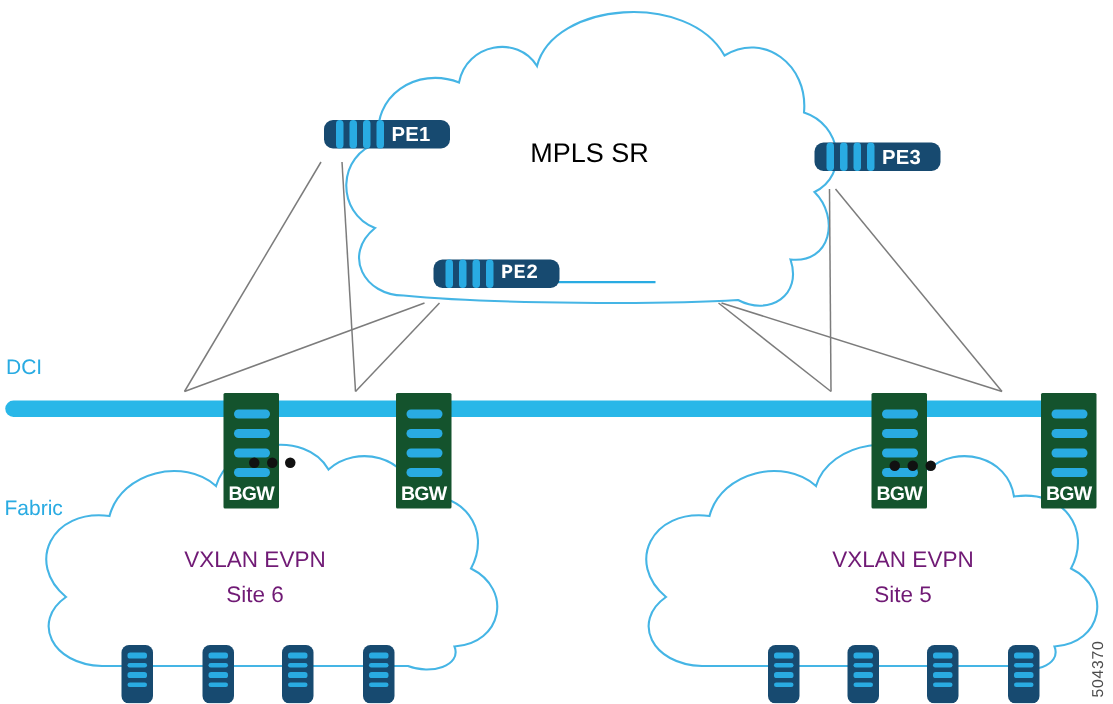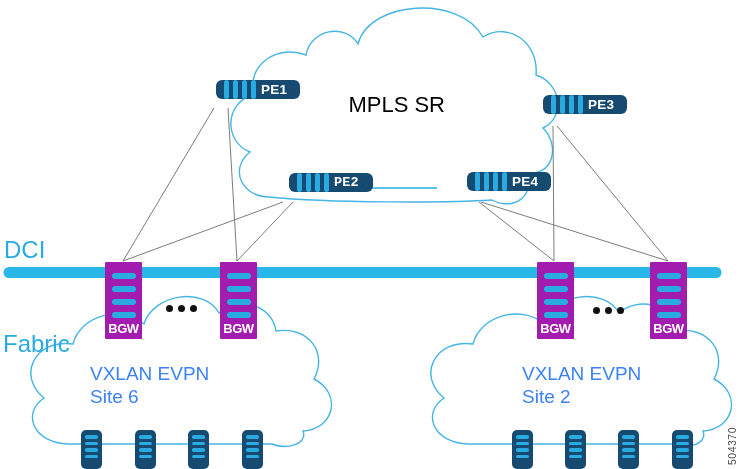--- a/index.html
+++ b/index.html
@@ -4,45 +4,45 @@
 <style>
   html,body{margin:0;padding:0;background:#fff;}
   .stage{
     position:relative;width:742px;height:469px;background:#ffffff;overflow:hidden;
     font-family:"Liberation Sans",sans-serif;
   }
   svg{position:absolute;left:0;top:0;}
 
   
   .lbl{position:absolute;color:#000;}
-  .mpls-lbl{left:319px;top:92px;width:126px;text-align:right;font-size:22px;}
-  .site-lbl{position:absolute;width:160px;font-size:19px;line-height:23px;color:#3b82f6;}
+  .mpls-lbl{left:330px;top:92px;width:126px;text-align:center;font-size:18px;}
+  .site-lbl{position:absolute;width:160px;text-align:center;font-size:15px;line-height:23px;color:#701a75;}
   .site1-lbl{left:90px;top:362px;}
   .site2-lbl{left:522px;top:362px;}
-  .region-lbl{position:absolute;color:#29ABE2;font-size:24px;}
+  .region-lbl{position:absolute;color:#29ABE2;font-size:14px;}
   .dci-lbl{left:4px;top:236px;}
   .fabric-lbl{left:3px;top:286px;margin-top:44px;}
   .figid{
     position:absolute;left:710px;top:439px;width:46px;height:14px;
     transform:rotate(-90deg);transform-origin:center;
     font-size:10.5px;color:#4d4d4d;text-align:center;letter-spacing:0.5px;
   }
 
   
   .pe{
     position:absolute;width:84px;height:19px;background:#174A70;border-radius:6px;
     display:flex;align-items:center;padding-left:8px;box-sizing:border-box;margin-left:29px;
   }
   .pe-bars{display:flex;gap:4px;margin-right:5px;}
   .pe-bars i{display:block;width:5px;height:19px;background:#29ABE2;border-radius:2.5px;}
   .pe-label{color:#fff;font-weight:bold;font-size:13.5px;letter-spacing:0.2px;}
 
   
   .bgw{
-    position:absolute;width:37px;height:77px;background:#a21caf;border-radius:1px;
+    position:absolute;width:37px;height:77px;background:#14532d;border-radius:1px;margin-left:44px;
   }
   .bgw-bars{position:absolute;left:0;right:0;top:11px;display:flex;flex-direction:column;gap:7px;align-items:center;}
   .bgw-bars i{display:block;width:24px;height:6px;background:#29ABE2;border-radius:3px;}
   .bgw-label{
     position:absolute;left:0;right:0;bottom:3px;text-align:center;
     color:#fff;font-weight:bold;font-size:13px;letter-spacing:-0.5px;
   }
 
   
   .leaf{
@@ -108,21 +108,21 @@
 
   <div class="lbl mpls-lbl">MPLS SR</div>
 
   <div class="site-lbl site1-lbl">
     <div>VXLAN EVPN</div>
     <div>Site 6</div>
   </div>
 
   <div class="site-lbl site2-lbl">
     <div>VXLAN EVPN</div>
-    <div>Site 2</div>
+    <div>Site 5</div>
   </div>
 
   <div class="region-lbl dci-lbl">DCI</div>
   <div class="region-lbl fabric-lbl">Fabric</div>
 
   <div class="figid">504370</div>
 
   <div class="pe" style="left:187px;top:80px;">
     <span class="pe-bars">
         <i></i>
@@ -143,29 +143,20 @@
   </div>
   <div class="pe" style="left:514px;top:95px;">
     <span class="pe-bars">
         <i></i>
         <i></i>
         <i></i>
         <i></i>
       </span>
     <span class="pe-label">PE3</span>
   </div>
-  <div class="pe" style="left:438px;top:172px;">
-    <span class="pe-bars">
-        <i></i>
-        <i></i>
-        <i></i>
-        <i></i>
-      </span>
-    <span class="pe-label">PE4</span>
-  </div>
 
   <div class="bgw" style="left:105px;top:262px;">
     <span class="bgw-bars">
         <i></i>
         <i></i>
         <i></i>
         <i></i>
       </span>
     <span class="bgw-label">BGW</span>
   </div>

